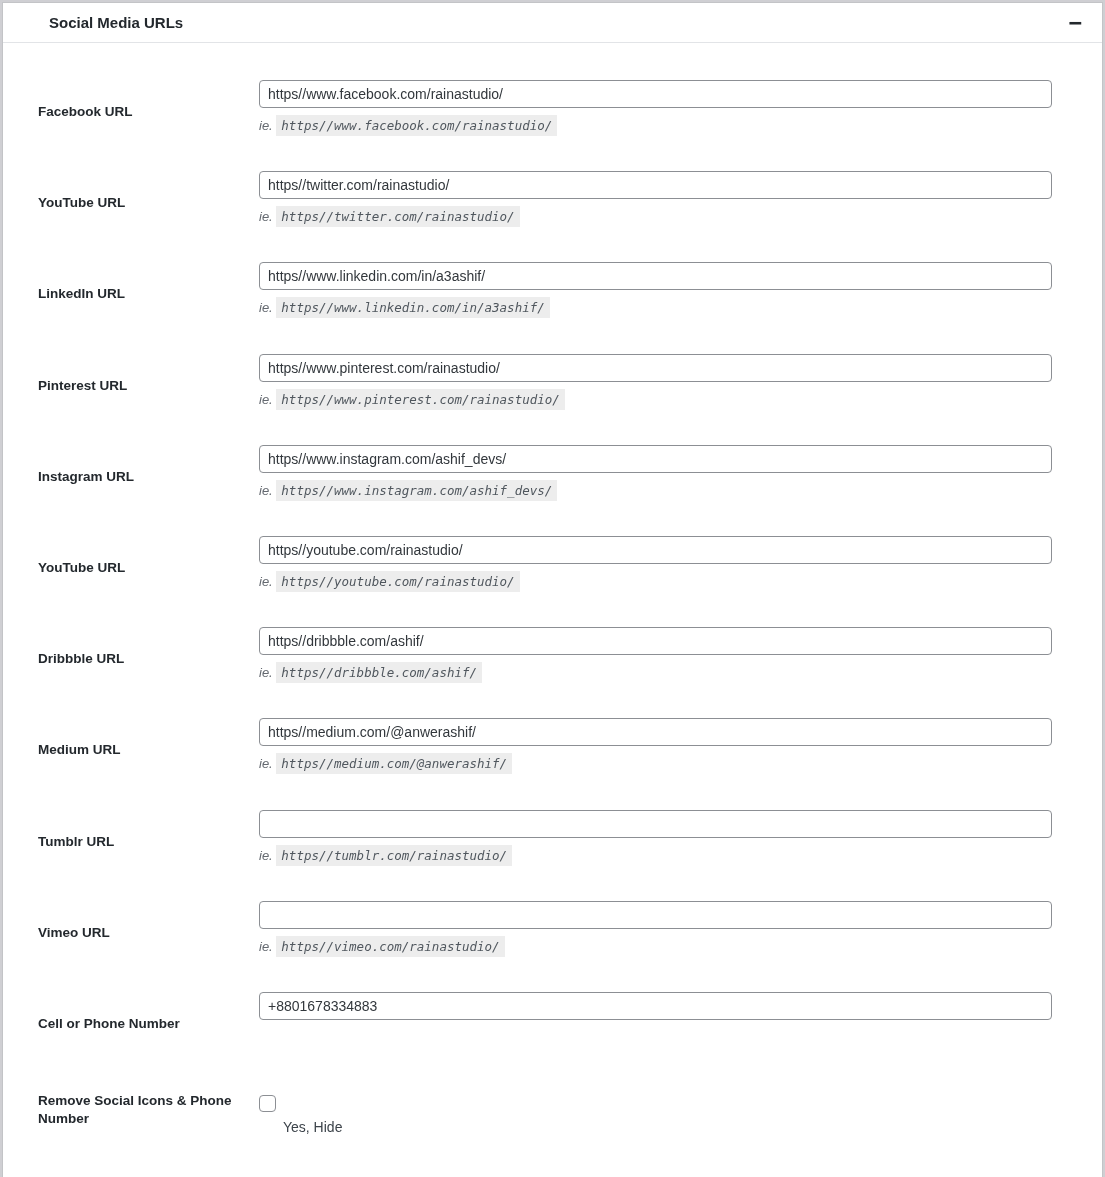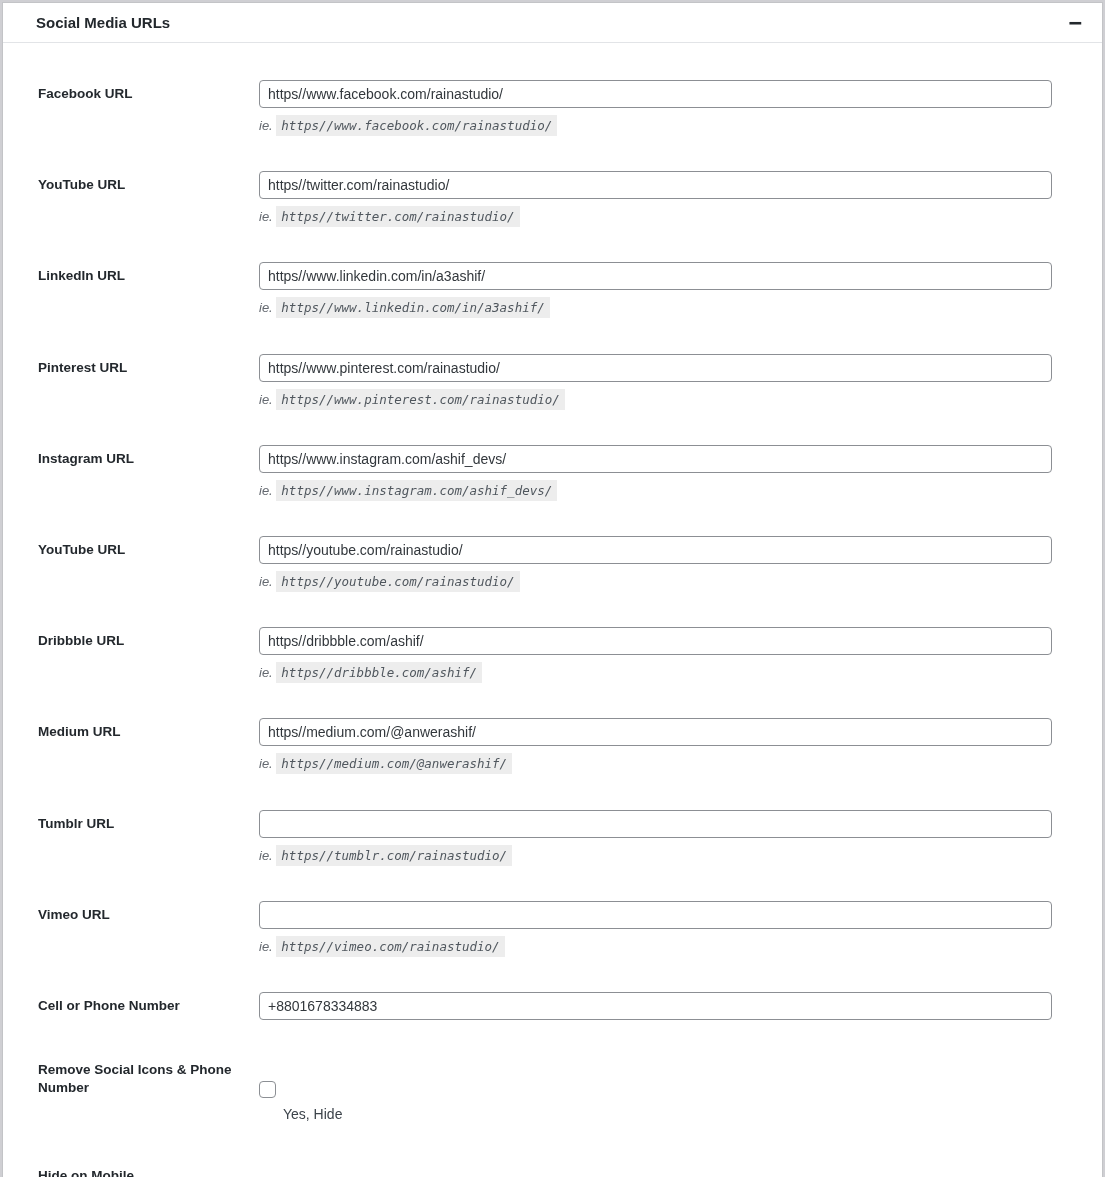--- a/index.html
+++ b/index.html
@@ -20,20 +20,21 @@
     align-items: center;
     justify-content: space-between;
     padding: 0 15px 0 33px;
     border-bottom: 1px solid #e2e4e7;
     background: #ffffff;
   }
   .panel-title {
     font-size: 15px;
     font-weight: 700;
     color: #23282d;
+    margin-left: 13px;
   }
   .toggle-btn {
     background: none;
     border: none;
     cursor: pointer;
     width: 24px;
     height: 24px;
     display: flex;
     align-items: center;
     justify-content: center;
@@ -54,20 +55,21 @@
     margin-bottom: 36px;
   }
   .field-label {
     width: 221px;
     flex: 0 0 221px;
     padding: 5px 20px 0 0;
     font-size: 13.5px;
     font-weight: 700;
     color: #23282d;
     line-height: 1.35;
+    margin-top: 18px;
   }
   .field-control { flex: 1 1 auto; }
   .text-input {
     width: 100%;
     height: 28px;
     border: 1px solid #8c8f94;
     border-radius: 4px;
     background: #ffffff;
     padding: 0 8px;
     font-size: 14px;

